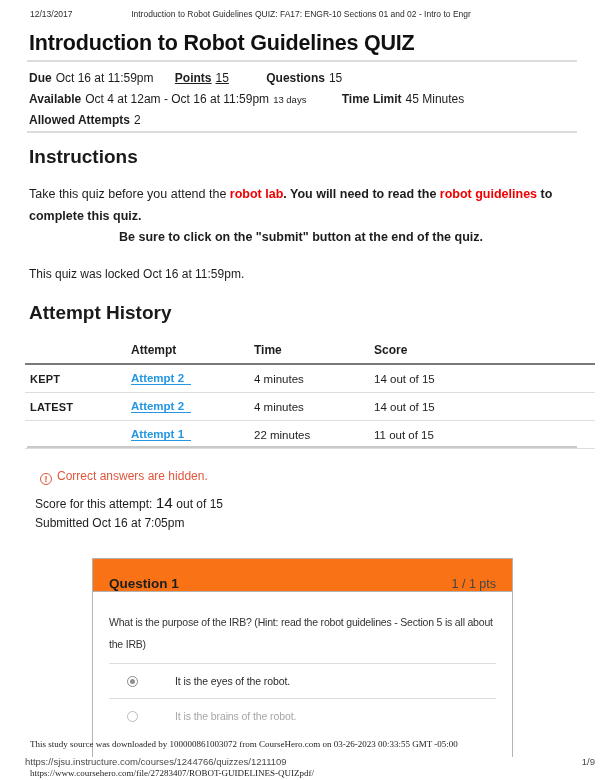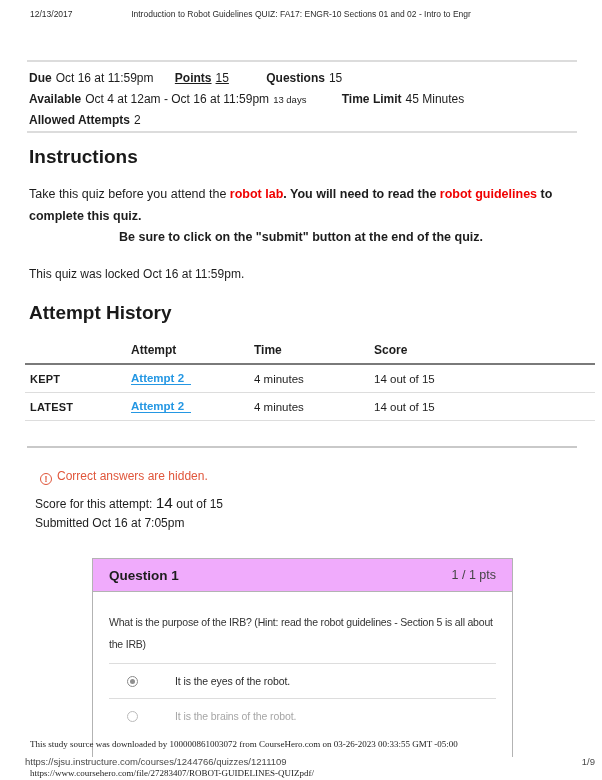--- a/index.html
+++ b/index.html
@@ -56,21 +56,21 @@
   .attempt-link{color:var(--link);font-weight:bold;text-decoration:none;border-bottom:1px solid var(--link);padding-right:7px;display:inline-block;line-height:12px;}
 
   
   .hidden-warning{position:absolute;top:469px;left:40px;color:var(--warning);font-size:12px;line-height:15px;}
   .warn-icon{display:inline-block;width:12px;height:12px;border:1px solid var(--warning);border-radius:50%;font-size:9px;font-weight:bold;text-align:center;line-height:11px;vertical-align:-2px;margin-right:5px;}
   .score-block{position:absolute;top:493px;left:35px;font-size:12px;color:#1d1d1d;line-height:19px;}
   .score-big{font-size:15.5px;}
 
   
   .question-card{position:absolute;left:92px;top:558px;width:421px;height:199px;border:1px solid #b3b3b3;border-bottom:none;background:transparent;}
-  .q-header{height:33px;background:#f0abfc;border-bottom:1px solid #b3b3b3;display:flex;align-items:center;justify-content:space-between;padding:0 16px;}
+  .q-header{height:33px;background:#f97316;border-bottom:1px solid #b3b3b3;display:flex;align-items:flex-end;justify-content:space-between;padding:0 16px;}
   .q-title{font-size:13.5px;font-weight:bold;color:#1d1d1d;}
   .q-pts{font-size:12.5px;color:#444;}
   .q-body{padding:19px 16px 0 16px;}
   .q-text{font-size:10.5px;line-height:22px;color:#333;letter-spacing:-0.2px;}
   .q-divider{border-top:1px solid #ddd;margin-top:8px;}
   .answer{display:flex;align-items:center;padding:11px 0 11px 18px;border-bottom:1px solid #ddd;gap:28px;}
   .answer:last-child{border-bottom:none;}
   .radio{width:11px;height:11px;border:1px solid #bbb;border-radius:50%;margin-right:9px;flex:0 0 auto;background:#fff;position:relative;}
   .answer.selected-row .radio{border-color:#8a8a8a;}
   .answer.selected-row .radio::after{content:"";position:absolute;left:2px;top:2px;width:5px;height:5px;border-radius:50%;background:#8f8f8f;}
@@ -86,20 +86,21 @@
 </head>
 <body>
 
 <div class="page">
 
   <div class="print-header">
     <span class="print-date">12/13/2017</span>
     <span class="print-doc-title">Introduction to Robot Guidelines QUIZ: FA17: ENGR-10 Sections 01 and 02 - Intro to Engr</span>
   </div>
 
+  <h1 class="page-title">Introduction to Robot Guidelines QUIZ</h1>
 
   <div class="hr hr1"></div>
 
   <div class="details">
     <div class="row">
       <span class="seg"><span class="lbl">Due</span><span>Oct 16 at 11:59pm</span></span>
       <span class="seg gap-points"><span class="lbl">Points</span><span>15</span></span>
       <span class="seg gap-questions"><span class="lbl">Questions</span><span>15</span></span>
     </div>
     <div class="row">
@@ -135,20 +136,26 @@
         <td><a href="#" class="attempt-link">Attempt 2</a></td>
         <td>4 minutes</td>
         <td>14 out of 15</td>
       </tr>
       <tr>
         <td class="row-label">LATEST</td>
         <td><a href="#" class="attempt-link">Attempt 2</a></td>
         <td>4 minutes</td>
         <td>14 out of 15</td>
       </tr>
+      <tr>
+        <td class="row-label"></td>
+        <td><a href="#" class="attempt-link">Attempt 1</a></td>
+        <td>22 minutes</td>
+        <td>11 out of 15</td>
+      </tr>
     </tbody>
   </table>
 
   <div class="hr hr3"></div>
 
   <div class="hidden-warning">
     <span class="warn-icon">!</span><span>Correct answers are hidden.</span>
   </div>
 
   <div class="score-block">

